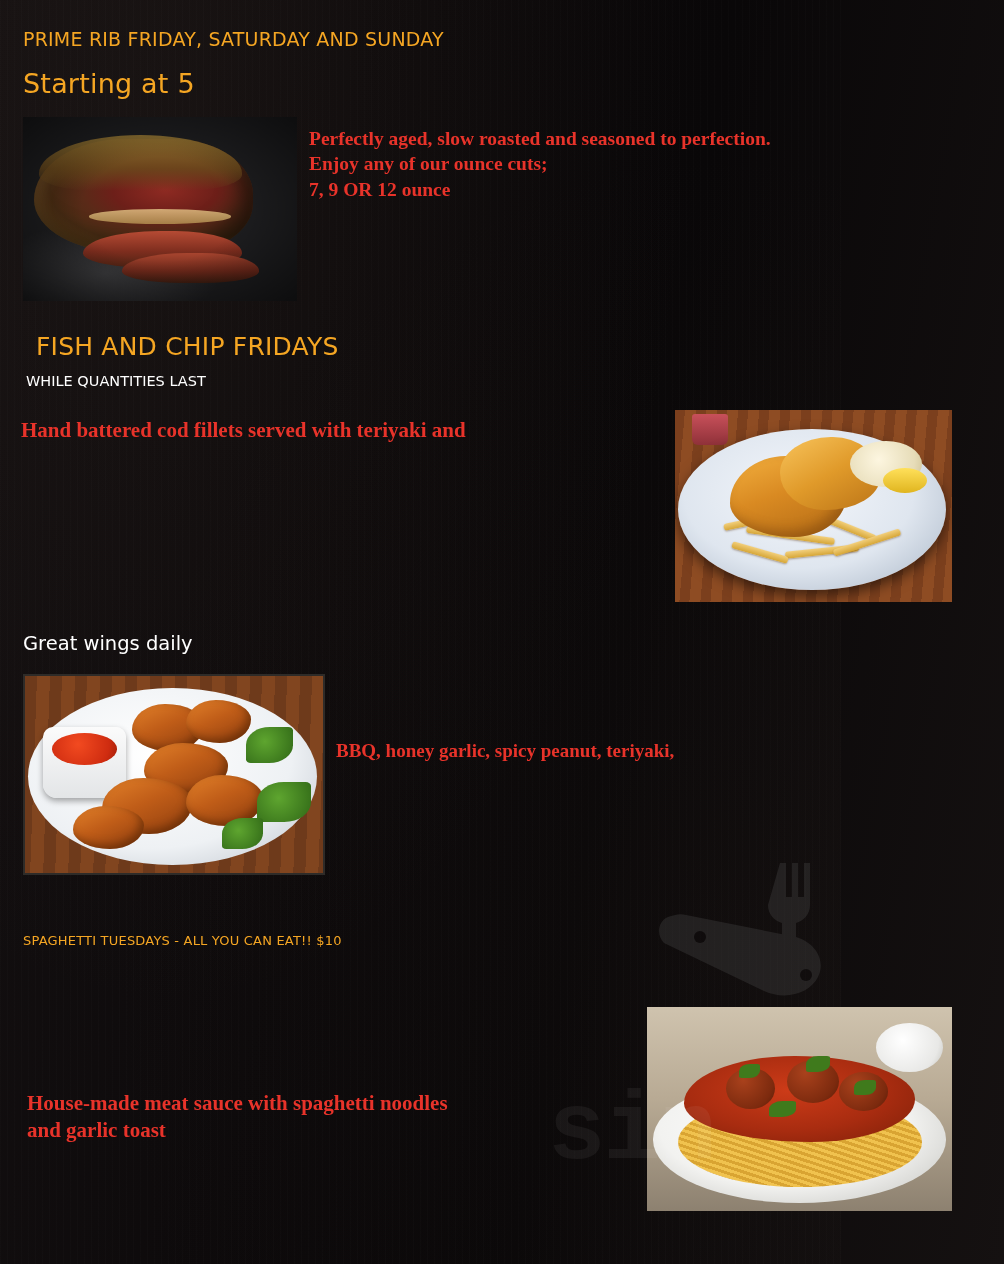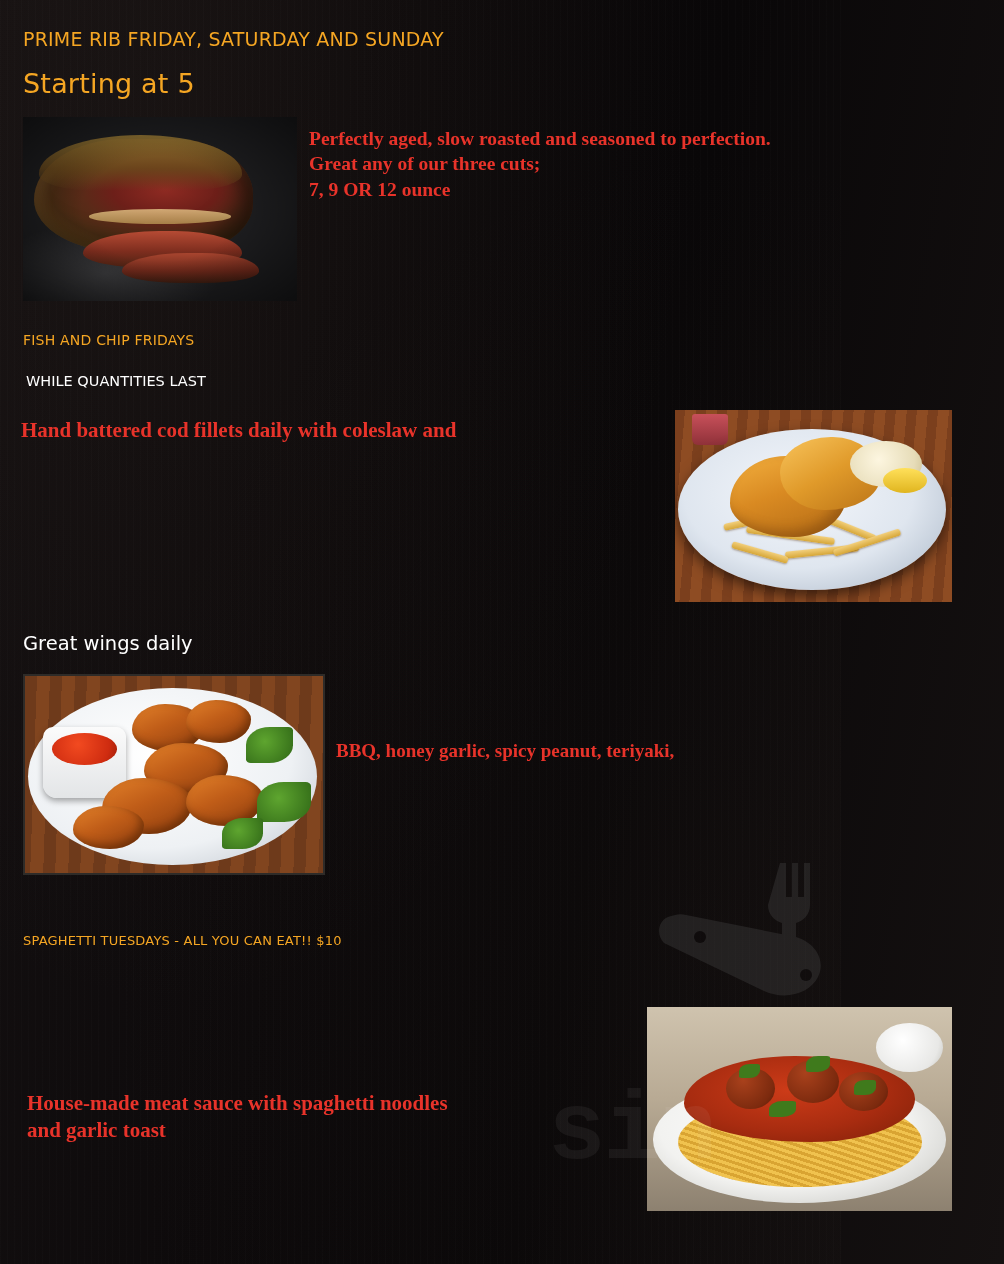--- a/index.html
+++ b/index.html
@@ -49,21 +49,21 @@
     color: #e8332a;
     font-family: "Liberation Serif", serif;
     font-weight: bold;
     line-height: 1.30;
   }
 
   #prime-rib-heading { left: 23px; top: 28px; font-size: 19px; }
   #starting-at {      left: 23px; top: 68px; font-size: 27px; }
   #prime-rib-desc {   left: 309px; top: 126px; font-size: 19.5px; width: 660px; }
 
-  #fish-heading {     left: 23px; top: 332px; font-size: 14px; }
+  #fish-heading {     left: 36px; top: 332px; font-size: 25px; }
   #fish-sub {         left: 26px; top: 373px; font-size: 14.5px; }
   #fish-desc {        left: 21px; top: 417px; font-size: 21px; width: 640px; }
 
   #wings-heading {    left: 23px; top: 632px; font-size: 19.5px; }
   #wings-desc {       left: 336px; top: 739px; font-size: 19px; width: 600px; }
 
   #spaghetti-heading {left: 23px; top: 917px; font-size: 13px; margin-top: 16px; }
   #spaghetti-desc {   left: 21px; top: 1090px; font-size: 21px; width: 620px; margin-left: 6px; }
 
   
@@ -269,30 +269,30 @@
     <div class="roast"></div>
     <div class="crust"></div>
     <div class="fat"></div>
     <div class="slice1"></div>
     <div class="slice2"></div>
     <div class="shadow"></div>
   </div>
 
   <div class="body-red" id="prime-rib-desc">
     <div>Perfectly aged, slow roasted and seasoned to perfection.</div>
-    <div>Great any of our three cuts;</div>
+    <div>Enjoy any of our ounce cuts;</div>
     <div>7, 9 OR 12 ounce</div>
   </div>
 
   <div class="hd-orange" id="fish-heading">FISH AND CHIP FRIDAYS</div>
 
   <div class="hd-white" id="fish-sub">WHILE QUANTITIES LAST</div>
 
   <div class="body-red" id="fish-desc">
-    <div>Hand battered cod fillets daily with coleslaw and</div>
+    <div>Hand battered cod fillets served with teriyaki and</div>
   </div>
 
   <div class="photo" id="photo-fish">
     <div class="table"></div>
     <div class="cup"></div>
     <div class="dish"></div>
     <div class="chips">
       <div class="chip" style="left:2%;  top:10%; width:40%; transform:rotate(-12deg);"></div>
       <div class="chip" style="left:14%; top:34%; width:46%; transform:rotate(8deg);"></div>
       <div class="chip" style="left:34%; top:58%; width:38%; transform:rotate(-6deg);"></div>

